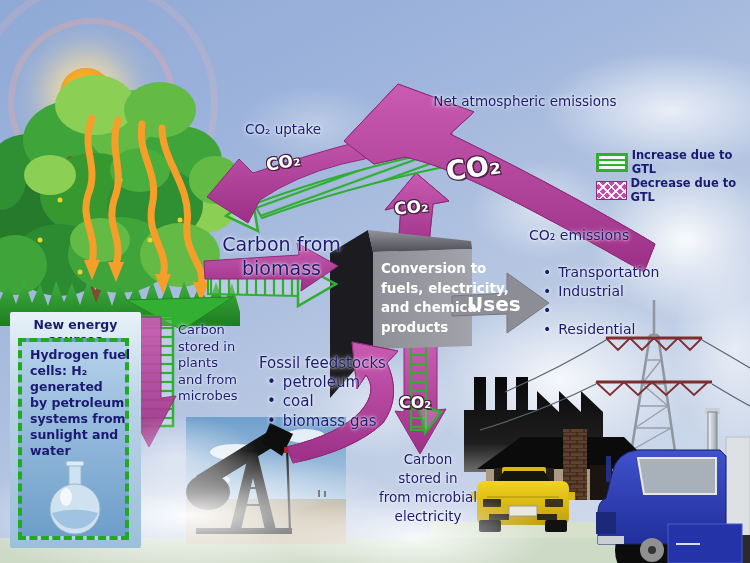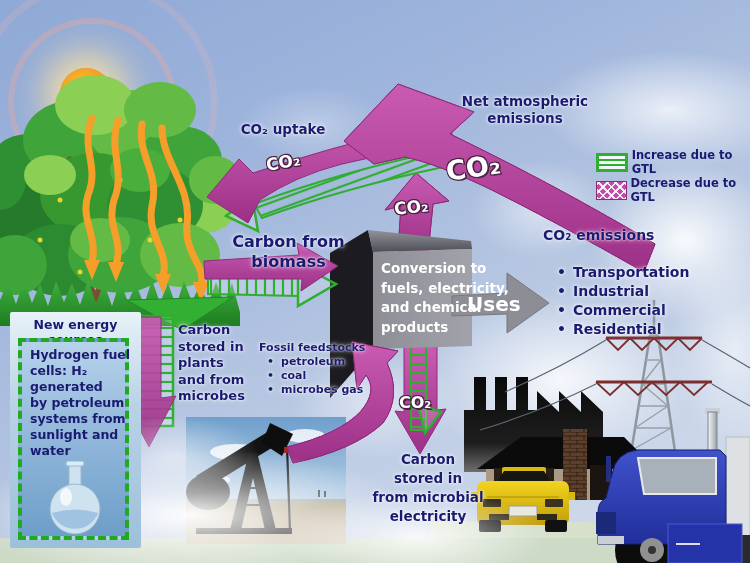--- a/index.html
+++ b/index.html
@@ -1,21 +1,21 @@
 <!DOCTYPE html>
 <html><head>
 <meta charset="utf-8">
 <style>
   html,body{margin:0;padding:0}
   #stage{position:relative;width:750px;height:563px;overflow:hidden;
     font-family:"DejaVu Sans",sans-serif;
     background:linear-gradient(155deg,#8fa9d6 0%,#9fb5dc 30%,#b7c7e2 58%,#d7e0ee 100%)}
   .abs{position:absolute}
   .cloud{position:absolute;pointer-events:none;border-radius:50%}
-  .lbl{position:absolute;color:#1a1a70;font-weight:bold;line-height:1.28;
+  .lbl{position:absolute;color:#1a1a70;font-weight:normal;line-height:1.28;
     text-shadow:0 0 5px rgba(255,255,255,.85),0 0 2px rgba(255,255,255,.9)}
   .center{text-align:center}
   .co2{position:absolute;color:#fff;font-weight:bold;
     text-shadow:1.5px 1.5px 0 #4a2344,-1px -1px 0 #4a2344,1px -1px 0 #4a2344,-1px 1px 0 #4a2344}
   .bullet-row{display:flex;gap:7px;white-space:nowrap}
   
   #sun{position:absolute;left:60px;top:68px;width:52px;height:52px;border-radius:50%;
     background:radial-gradient(circle at 45% 40%,#ffc13a 0%,#f29418 70%);
     box-shadow:0 0 34px 16px rgba(255,226,160,.85)}
   #halo1{position:absolute;left:8px;top:18px;width:156px;height:156px;border-radius:50%;
@@ -327,72 +327,71 @@
       </div>
     </div>
   </div>
 
   <div class="lbl center" style="left:430px;top:93px;width:190px;font-size:13.5px">Net atmospheric emissions</div>
 
   <div class="lbl center" style="left:218px;top:121px;width:130px;font-size:13.5px">
     <div>CO₂ uptake</div>
   </div>
 
-  <div class="lbl center" style="left:226px;top:232px;width:125px;font-size:16px">
+  <div class="lbl center" style="left:219px;top:232px;width:125px;font-size:19px">
     <div>Carbon from</div>
     <div>biomass</div>
   </div>
 
   <div class="lbl" style="left:178px;top:322px;font-size:13px;line-height:16.5px">
     <div>Carbon</div>
     <div>stored in</div>
     <div>plants</div>
     <div>and from</div>
     <div>microbes</div>
   </div>
 
-  <div class="lbl" style="left:259px;top:341px;font-size:11px">
+  <div class="lbl" style="left:259px;top:354px;font-size:15px">
     <div>Fossil feedstocks</div>
     <div class="bullet-row" style="margin-left:8px">
         <span>•</span>
         <span>petroleum</span>
       </div>
     <div class="bullet-row" style="margin-left:8px">
         <span>•</span>
         <span>coal</span>
       </div>
     <div class="bullet-row" style="margin-left:8px">
         <span>•</span>
-        <span>microbes gas</span>
+        <span>biomass gas</span>
       </div>
   </div>
 
   <div class="abs" style="left:381px;top:259px;color:#fff;font-weight:bold;font-size:13.5px;line-height:19.5px;white-space:nowrap">
     <div>Conversion to</div>
     <div>fuels, electricity,</div>
     <div>and chemical</div>
     <div>products</div>
   </div>
 
   <div class="abs" style="left:467px;top:292px;color:#fff;font-weight:bold;font-size:20px">Uses</div>
 
-  <div class="lbl" style="left:543px;top:227px;font-size:14px">
+  <div class="lbl" style="left:529px;top:227px;font-size:14px">
     <div>CO₂ emissions</div>
     <div style="height:18px"></div>
     <div class="bullet-row" style="margin-left:14px;line-height:19px">
         <span>•</span>
         <span>Transportation</span>
       </div>
     <div class="bullet-row" style="margin-left:14px;line-height:19px">
         <span>•</span>
         <span>Industrial</span>
       </div>
     <div class="bullet-row" style="margin-left:14px;line-height:19px">
         <span>•</span>
-        <span>Commercial</span>
       </div>
     <div class="bullet-row" style="margin-left:14px;line-height:19px">
         <span>•</span>
         <span>Residential</span>
       </div>
   </div>
 
   <div class="lbl center" style="left:358px;top:450px;width:140px;font-size:13.5px;line-height:19px">
     <div>Carbon</div>
     <div>stored in</div>

